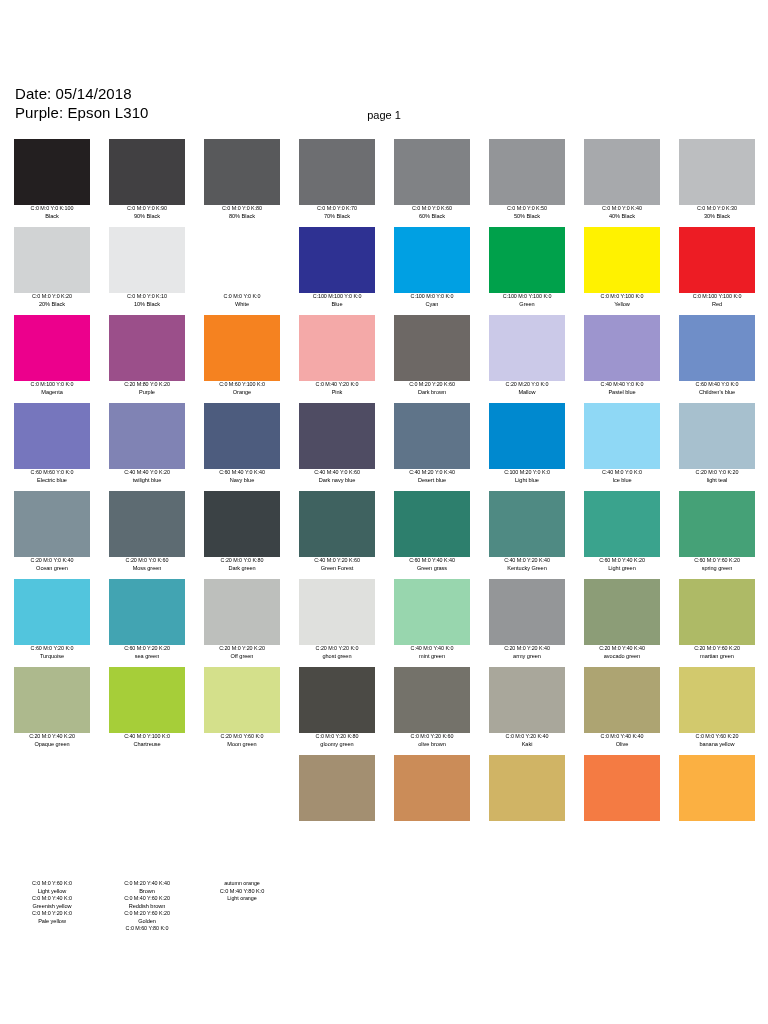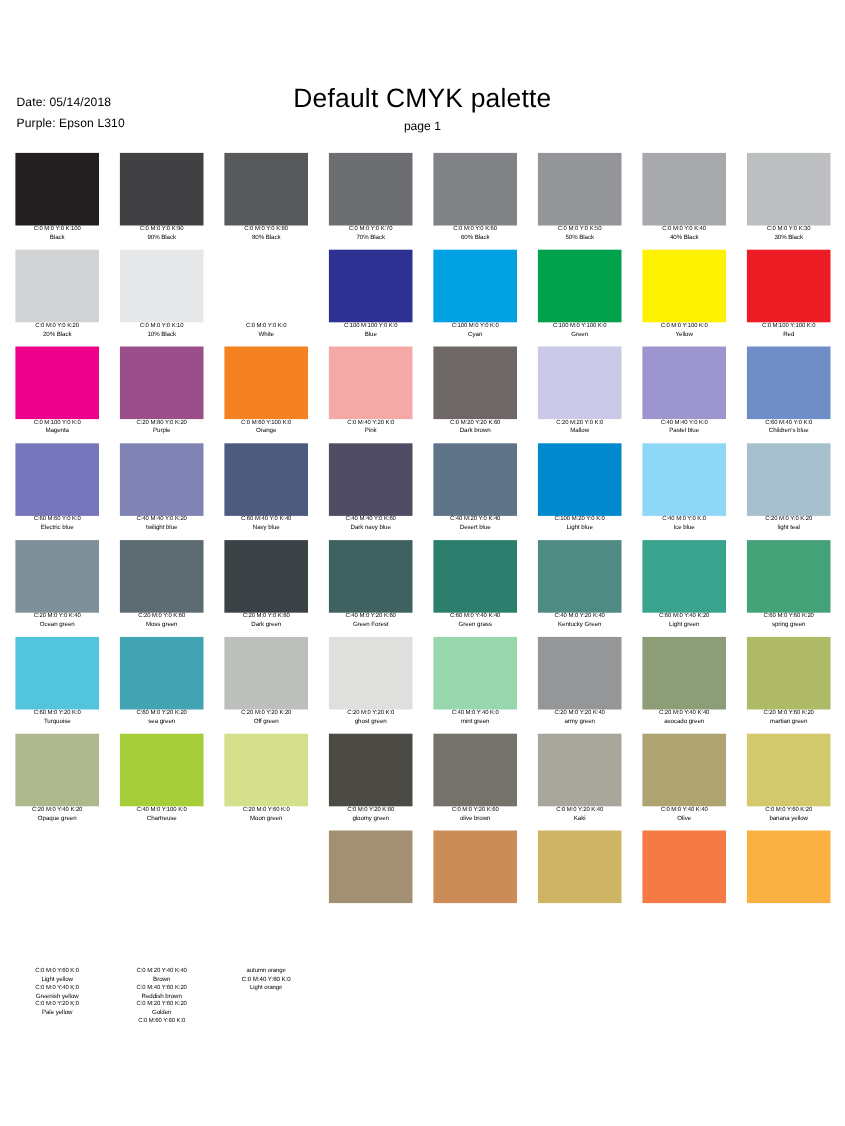--- a/index.html
+++ b/index.html
@@ -28,21 +28,21 @@
     position: absolute;
     top: 0;
     left: 0;
     width: 768px;
     height: 140px;
   }
   .meta {
     position: absolute;
     left: 15px;
     top: 84px;
-    font-size: 11px;
+    font-size: 15px;
     line-height: 19px;
     white-space: nowrap;
   }
   .meta div { letter-spacing: 0.1px; }
   .title {
     position: absolute;
     left: 0;
     top: 76px;
     width: 768px;
     text-align: center;
@@ -123,21 +123,20 @@
 </head>
 <body>
 
 <div class="page">
 
   <div class="header">
     <div class="meta">
       <div>Date: 05/14/2018</div>
       <div>Purple: Epson L310</div>
     </div>
-    <div class="title">Default CMYK palette</div>
     <div class="pagenum">page 1</div>
   </div>
 
   <div class="grid">
       <div class="row row-1">
         <div class="cell">
           <div class="swatch" style="background: rgb(35, 31, 32);"></div>
           <div class="cmyk">C:0 M:0 Y:0 K:100</div>
           <div class="cname">Black</div>
         </div>

